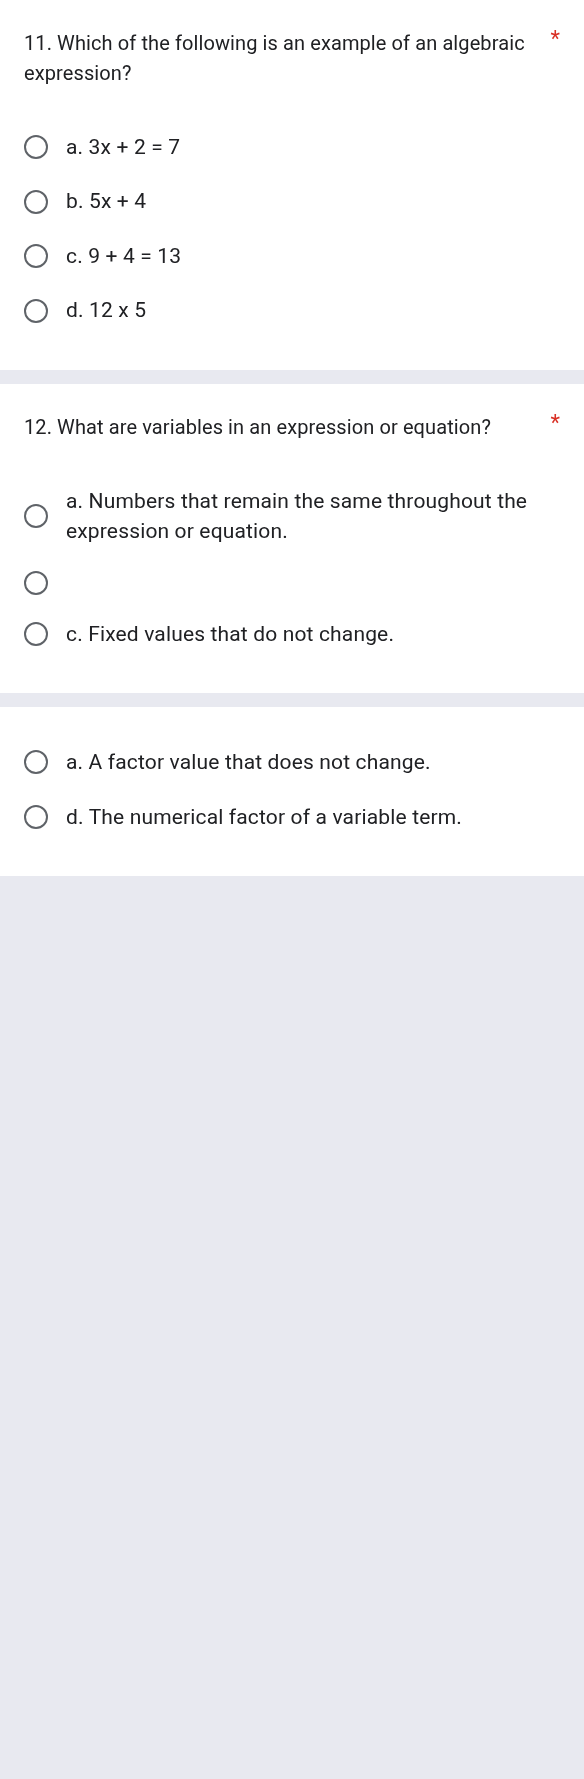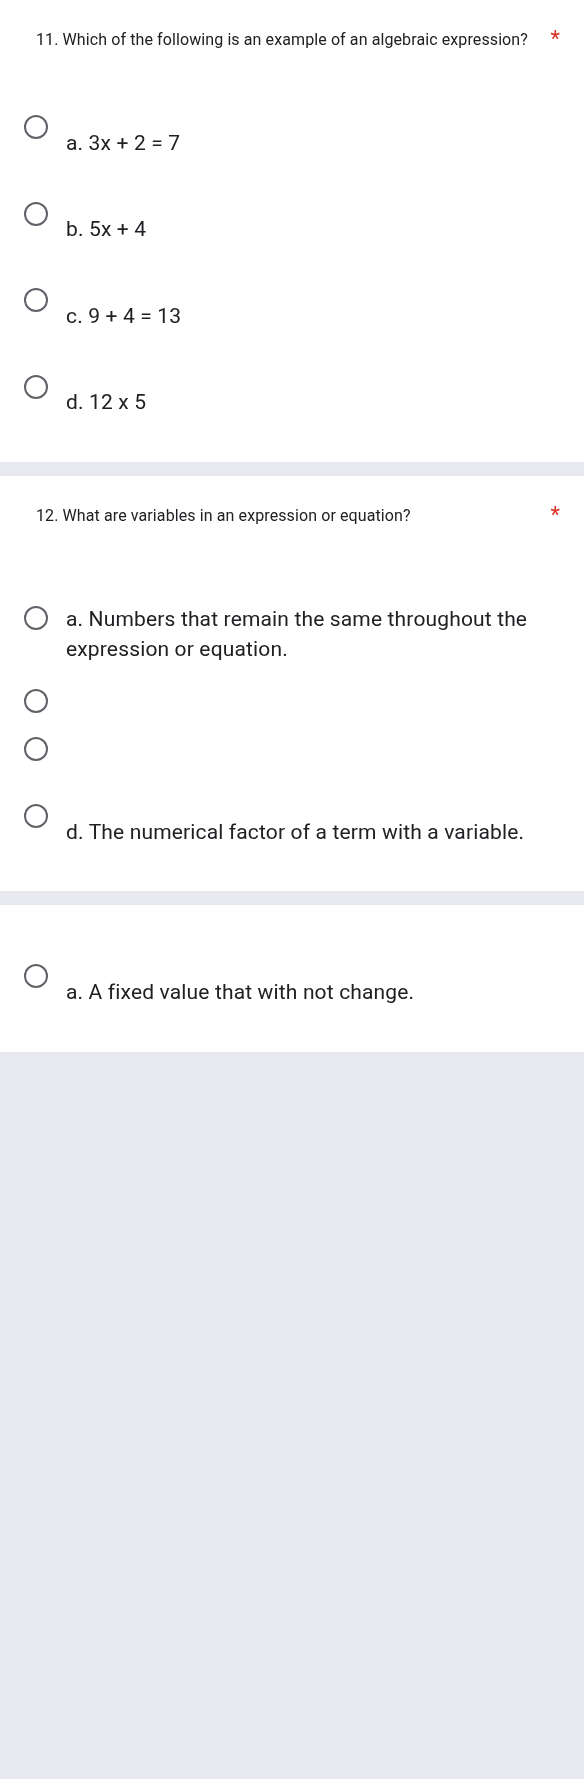--- a/index.html
+++ b/index.html
@@ -12,26 +12,25 @@
     background: #fff;
     padding: 28px 24px 32px 24px;
     margin-bottom: 14px;
   }
   .question-header {
     display: flex;
     align-items: flex-start;
     margin-bottom: 32px;
   }
   .question-title {
-    font-size: 16px;
+    font-size: 20px;
     color: #202124;
     line-height: 1.5;
     flex: 1;
     letter-spacing: 0.1px;
-    margin-left: 12px;
   }
   .required {
     color: #d93025;
     font-size: 22px;
     margin-left: 8px;
     line-height: 1;
   }
   .required-inline {
     color: #d93025;
   }
@@ -52,21 +51,20 @@
     border: 2.5px solid #5f6368;
     border-radius: 50%;
     flex-shrink: 0;
     margin-right: 18px;
   }
   .option-label {
     font-size: 21px;
     color: #202124;
     line-height: 1.45;
     letter-spacing: 0.15px;
-    margin-top: 32px;
   }
 </style>
 </head>
 <body>
 
 <div id="form-root">
     <div class="question-card">
       <div class="question-header">
         <div class="question-title">11. Which of the following is an example of an algebraic expression?</div>
         <div class="required">*</div>
@@ -98,28 +96,29 @@
       <div class="options">
         <div class="option">
           <div class="radio"></div>
           <div class="option-label">a. Numbers that remain the same throughout the expression or equation.</div>
         </div>
         <div class="option">
           <div class="radio"></div>
         </div>
         <div class="option">
           <div class="radio"></div>
-        </div>
-        <div class="option">
-          <div class="radio"></div>
-          <div class="option-label">d. The numerical factor of a term with a variable.</div>
+          <div class="option-label">c. Fixed values that do not change.</div>
         </div>
       </div>
     </div>
     <div class="question-card">
       <div class="options">
         <div class="option">
           <div class="radio"></div>
-          <div class="option-label">a. A fixed value that with not change.</div>
+          <div class="option-label">a. A factor value that does not change.</div>
+        </div>
+        <div class="option">
+          <div class="radio"></div>
+          <div class="option-label">d. The numerical factor of a variable term.</div>
         </div>
       </div>
     </div>
   </div>
 
 </body></html>

